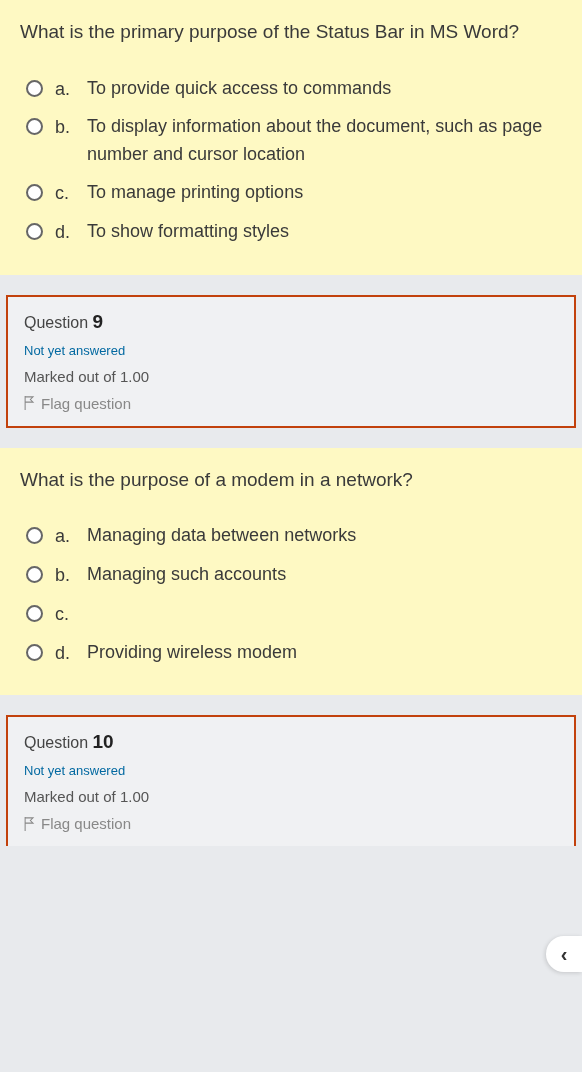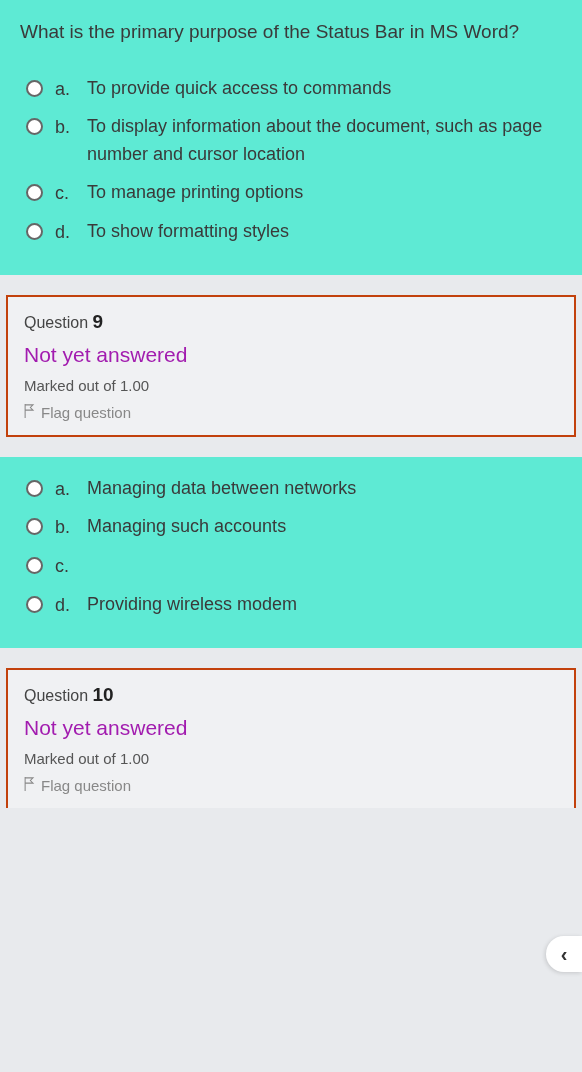--- a/index.html
+++ b/index.html
@@ -8,21 +8,21 @@
       box-sizing: border-box;
     }
     body {
       font-family: -apple-system, BlinkMacSystemFont, 'Segoe UI', Arial, sans-serif;
       background: #e8eaed;
       width: 582px;
       color: #333;
       padding: 0;
     }
     .question-block {
-      background: #5eead4;
+      background: #fef9c3;
       padding: 18px 20px;
       margin-bottom: 20px;
     }
     .question-text {
       font-size: 19px;
       color: #3a3a3a;
       line-height: 1.5;
       margin-bottom: 28px;
     }
     .options {
@@ -65,31 +65,32 @@
       font-size: 16px;
       color: #444;
       margin-bottom: 10px;
     }
     .q-number {
       font-weight: 700;
       font-size: 19px;
       color: #222;
     }
     .q-status {
-      font-size: 21px;
-      color: #a21caf;
+      font-size: 13px;
+      color: #0369a1;
       margin-bottom: 10px;
     }
     .q-marks {
       font-size: 15px;
       color: #555;
       margin-bottom: 10px;
     }
     .flag-row {
       display: flex;
+      align-items: center;
       gap: 6px;
       color: #888;
       font-size: 15px;
       cursor: pointer;
     }
     .flag-icon {
       width: 11px;
       height: 14px;
       display: inline-block;
     }
@@ -157,20 +158,21 @@
     <span class="flag-icon">
       <svg viewBox="0 0 12 16" width="11" height="14">
           <path d="M1 0 L1 16 M1 1 L10 1 L7 4 L10 7 L1 7" stroke="#888" stroke-width="1.2" fill="none"></path>
         </svg>
     </span>
     <span>Flag question</span>
   </div>
 </div>
 
 <div class="question-block">
+  <div class="question-text">What is the purpose of a modem in a network?</div>
   <div class="options">
     <div class="option-row">
       <span class="radio"></span>
       <span class="option-letter">a.</span>
       <span class="option-text">Managing data between networks</span>
     </div>
     <div class="option-row">
       <span class="radio"></span>
       <span class="option-letter">b.</span>
       <span class="option-text">Managing such accounts</span>

